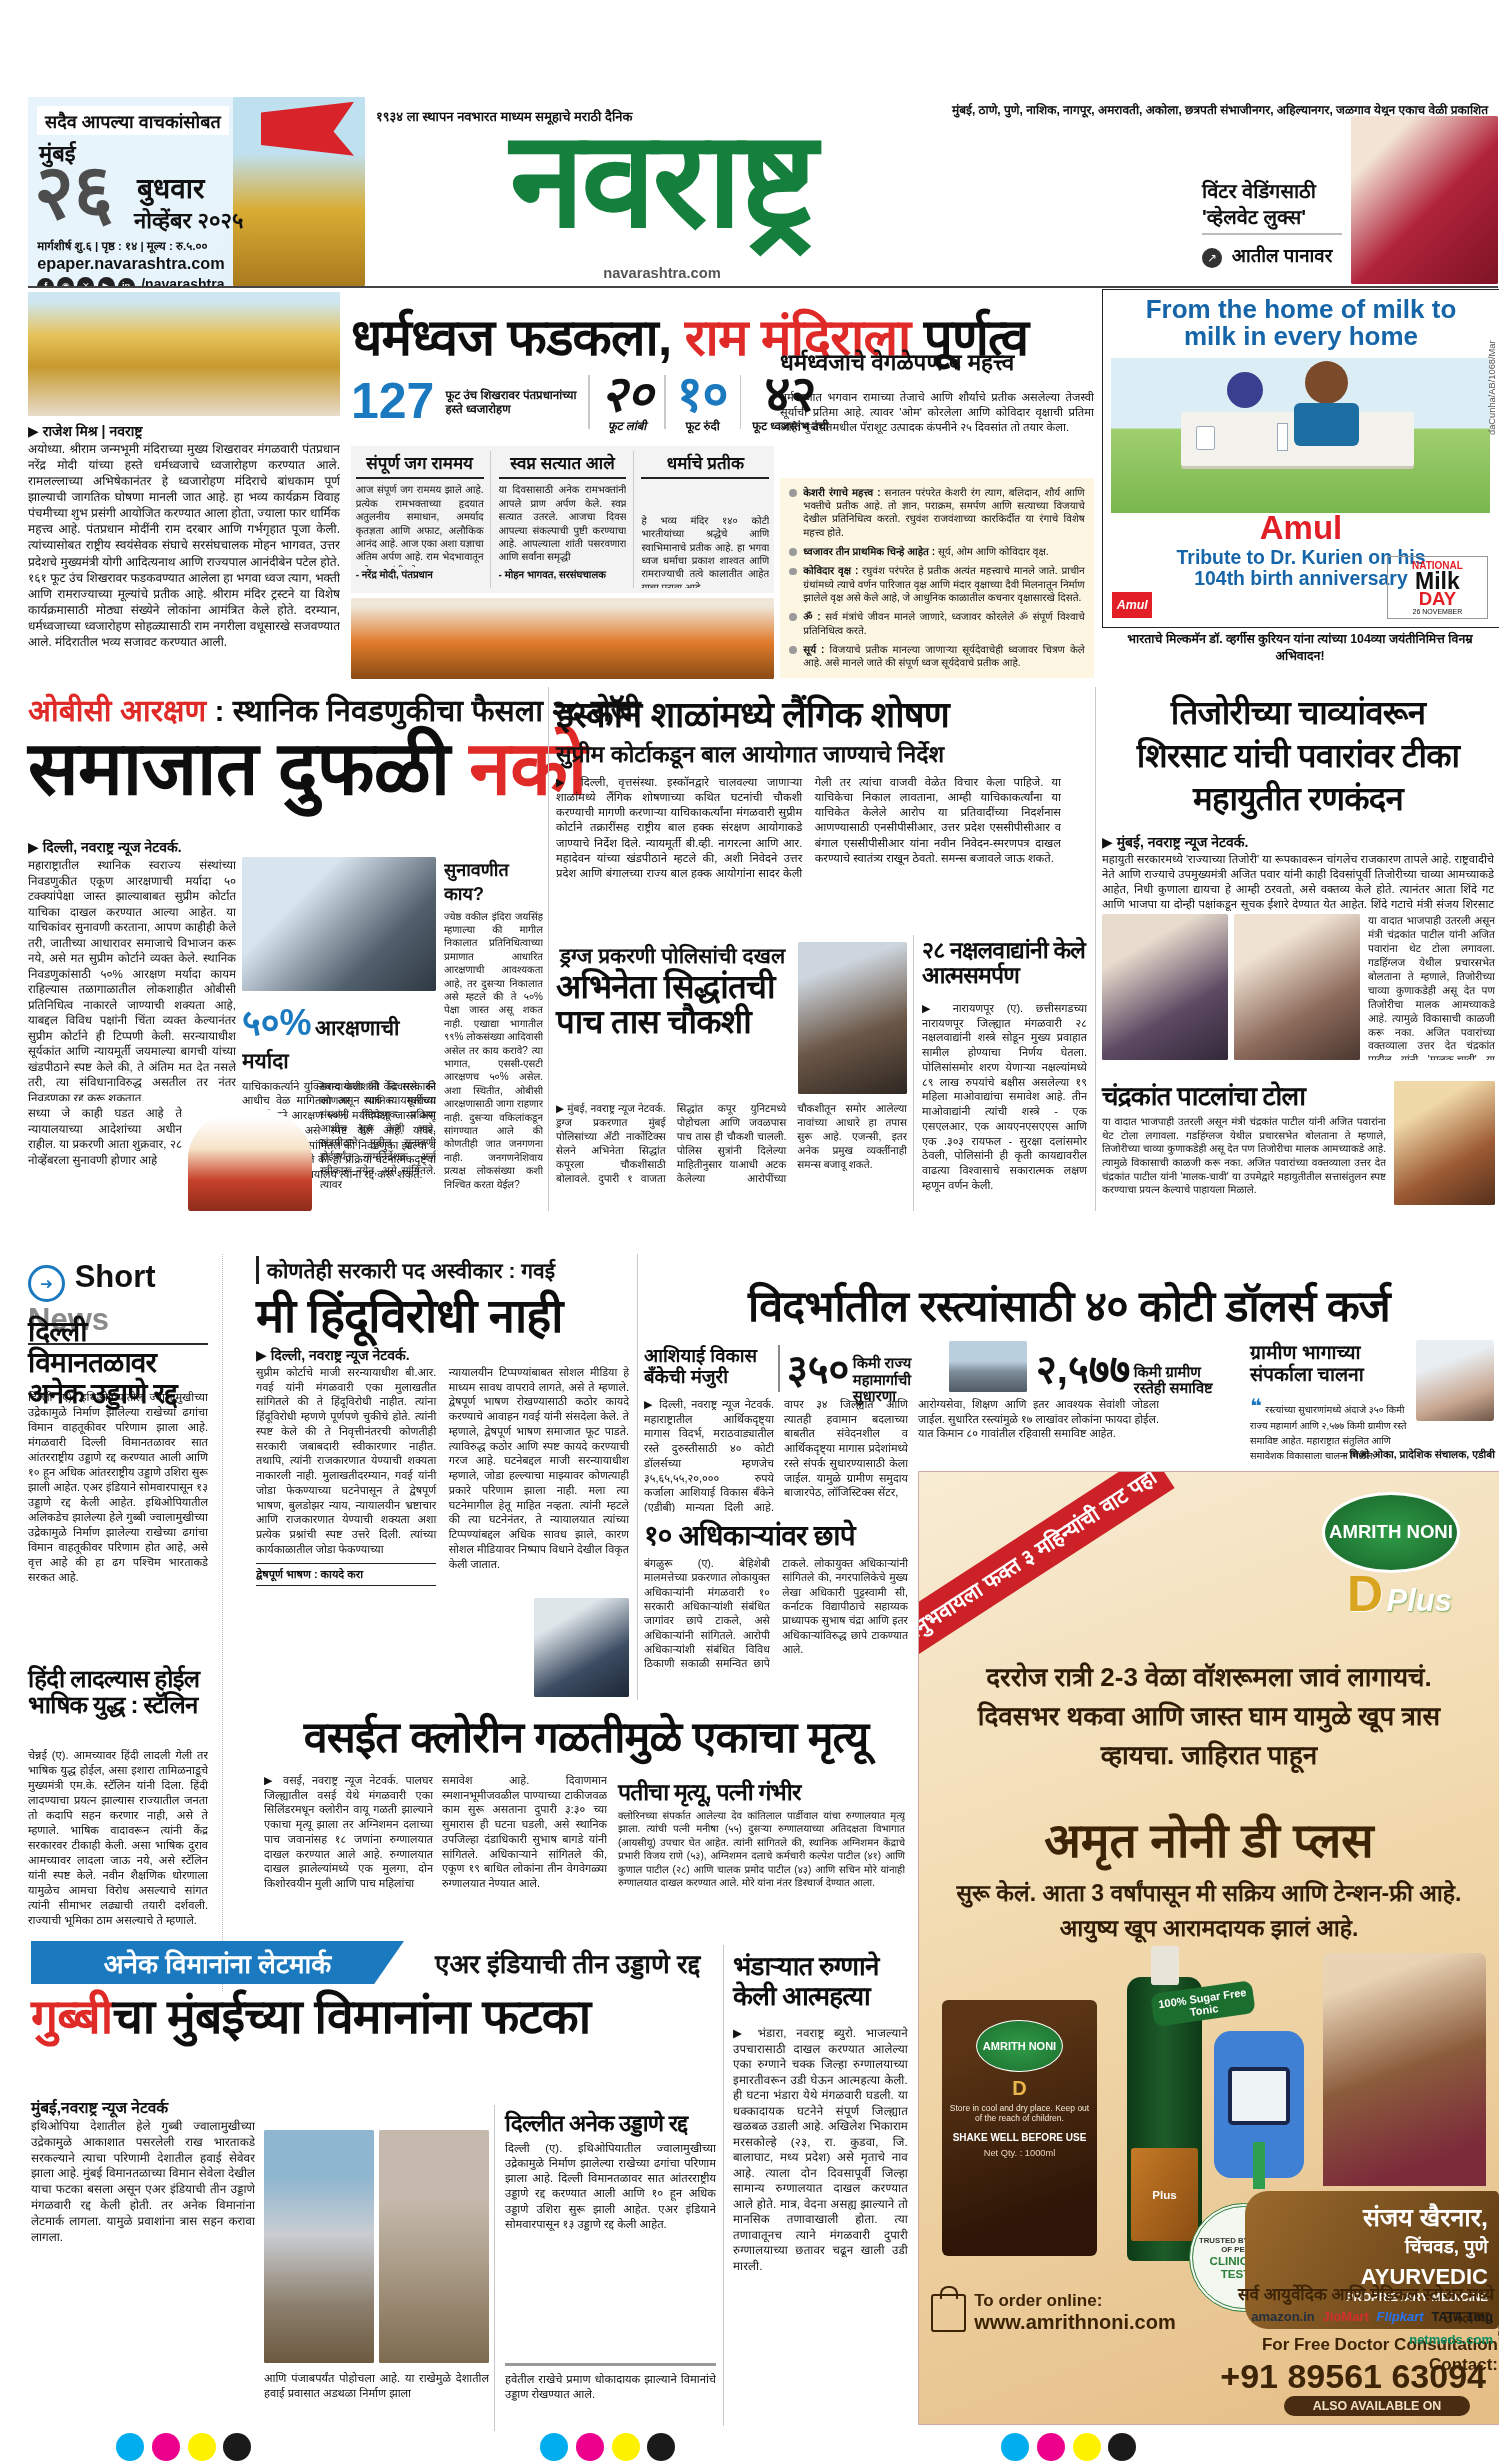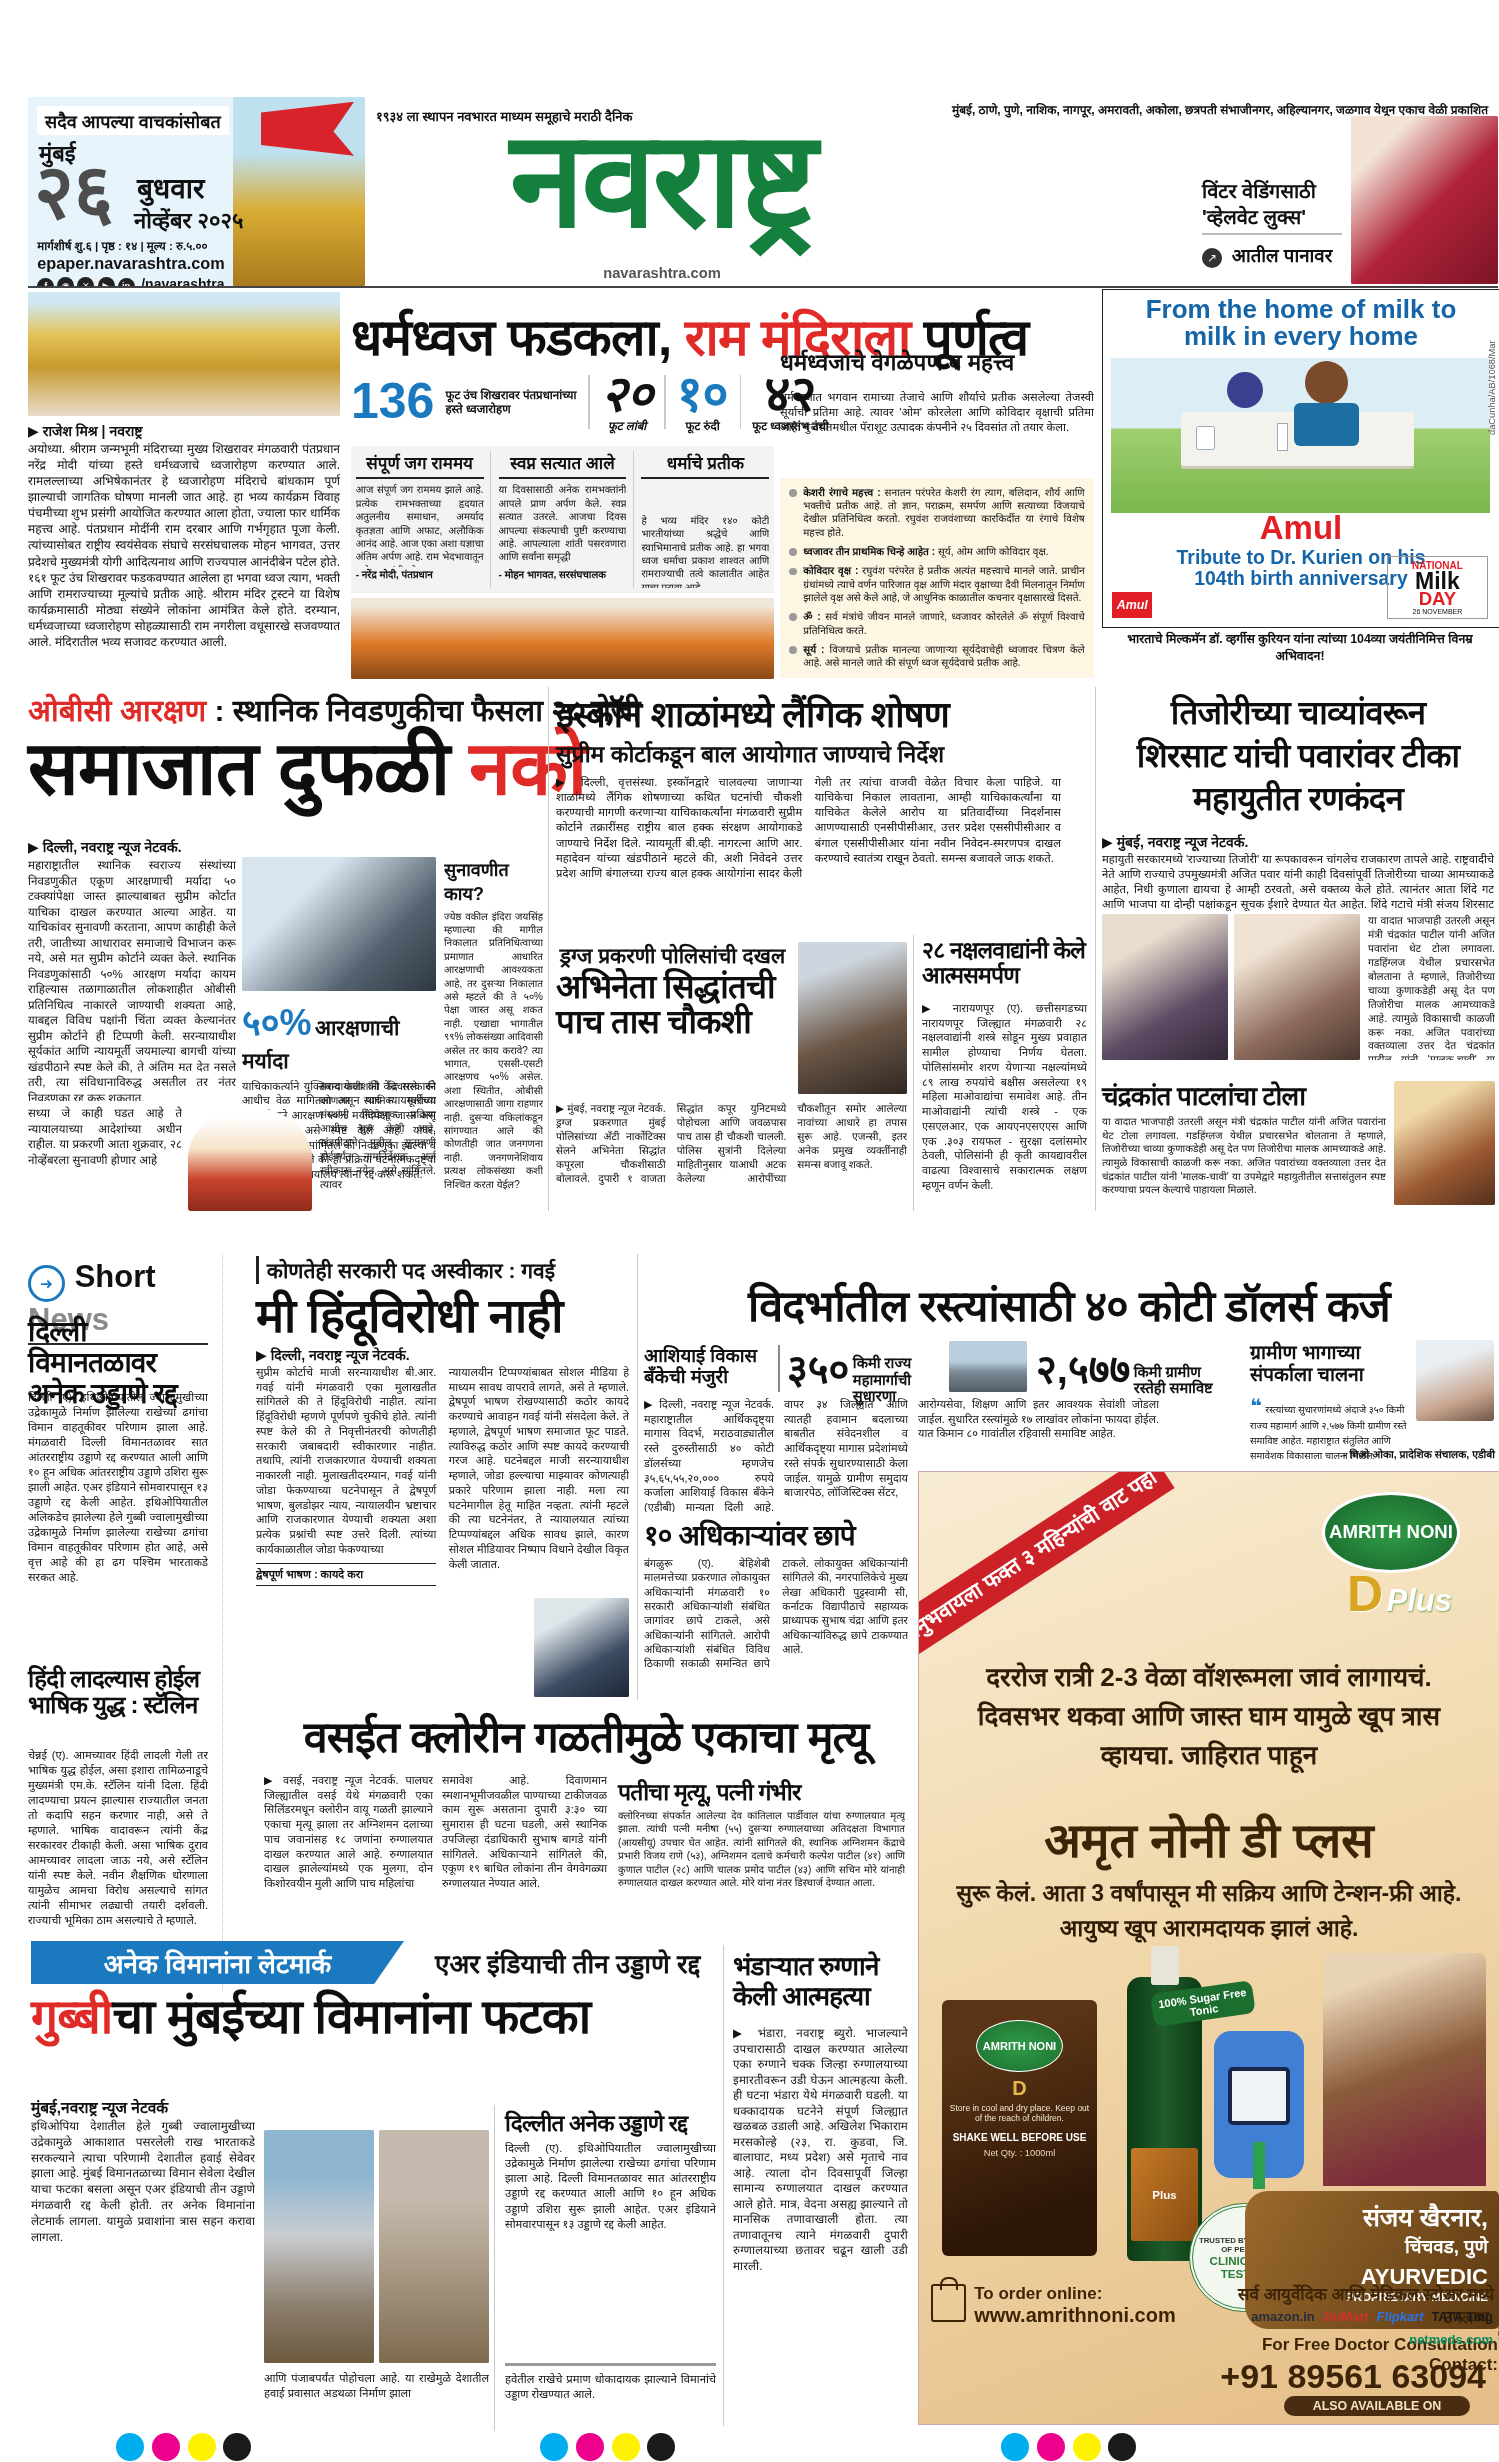--- a/index.html
+++ b/index.html
@@ -68,21 +68,21 @@
 
   <div class="photo" style="left:28px;top:292px;width:312px;height:124px;background:linear-gradient(180deg,#cfe7f2 8%,#e5c25a 35%,#c79a2e 60%,#e8dccb);"></div>
   <div class="abs byl" style="left:28px;top:421px;">▶ राजेश मिश्र | नवराष्ट्र</div>
   <div class="abs bd" style="left:28px;top:441px;width:312px;height:233px;font-size:12px;">अयोध्या. श्रीराम जन्मभूमी मंदिराच्या मुख्य शिखरावर मंगळवारी पंतप्रधान नरेंद्र मोदी यांच्या हस्ते धर्मध्वजाचे ध्वजारोहण करण्यात आले. रामलल्लाच्या अभिषेकानंतर हे ध्वजारोहण मंदिराचे बांधकाम पूर्ण झाल्याची जागतिक घोषणा मानली जात आहे. हा भव्य कार्यक्रम विवाह पंचमीच्या शुभ प्रसंगी आयोजित करण्यात आला होता, ज्याला फार धार्मिक महत्त्व आहे. पंतप्रधान मोदींनी राम दरबार आणि गर्भगृहात पूजा केली. त्यांच्यासोबत राष्ट्रीय स्वयंसेवक संघाचे सरसंघचालक मोहन भागवत, उत्तर प्रदेशचे मुख्यमंत्री योगी आदित्यनाथ आणि राज्यपाल आनंदीबेन पटेल होते. १६१ फूट उंच शिखरावर फडकवण्यात आलेला हा भगवा ध्वज त्याग, भक्ती आणि रामराज्याच्या मूल्यांचे प्रतीक आहे. श्रीराम मंदिर ट्रस्टने या विशेष कार्यक्रमासाठी मोठ्या संख्येने लोकांना आमंत्रित केले होते. दरम्यान, धर्मध्वजाच्या ध्वजारोहण सोहळ्यासाठी राम नगरीला वधूसारखे सजवण्यात आले. मंदिरातील भव्य सजावट करण्यात आली.</div>
 
   <div class="abs hdline" style="left:351px;top:300px;width:1141px;font-size:51px;white-space:nowrap;">
     <span>धर्मध्वज फडकला, </span><span class="red">राम मंदिराला</span><span> पूर्णत्व</span>
   </div>
 
   <div class="abs" style="left:351px;top:366px;width:722px;height:71px;display:flex;align-items:center;gap:11px;">
-    <span class="statnum blue" style="font-size:50px;">136</span>
+    <span class="statnum blue" style="font-size:50px;">127</span>
     <span class="statlbl" style="width:132px;">फूट उंच शिखरावर पंतप्रधानांच्या हस्ते ध्वजारोहण</span>
     <span class="vline" style="position:static;height:54px;width:1.6px;"></span>
     <span style="display:flex;flex-direction:column;align-items:center;font-style:italic;">
       <span class="statnum" style="font-size:50px;">२०</span>
       <span class="statlbl">फूट लांबी</span>
     </span>
     <span class="vline" style="position:static;height:54px;width:1.6px;"></span>
     <span style="display:flex;flex-direction:column;align-items:center;">
       <span class="statnum blue" style="font-size:50px;">१०</span>
       <span class="statlbl">फूट रुंदी</span>
@@ -336,21 +336,21 @@
       <div class="b" style="font-size:25px;">संजय खैरनार,</div>
       <div class="b" style="font-size:18.6px;">चिंचवड, पुणे</div>
       <div class="b" style="font-size:22px;margin-top:6.2px;">AYURVEDIC</div>
       <div class="b" style="font-size:11.6px;">PROPRIETARY MEDICINE</div>
     </div>
     <div class="abs b" style="left:279px;top:863px;width:300px;color:#3d2407;font-size:17px;text-align:right;">For Free Doctor Consultation Contact:</div>
     <div class="abs b" style="left:256px;top:885px;width:311px;color:#3d2407;font-size:34px;text-align:right;">+91 89561 63094</div>
     <div class="abs b ctr" style="left:365px;top:924px;width:186px;background:#4a2c12;color:#f4e3c2;font-size:12.4px;border-radius:11px;padding:3.1px 0;">ALSO AVAILABLE ON</div>
     <div class="abs" style="right:3.1px;top:823px;font-size:9.3px;color:#5d3a12;transform:rotate(-90deg);transform-origin:right top;">*T&amp;c apply</div>
 
-    <div class="abs" style="left:12.4px;top:812px;width:295px;height:57px;display:flex;align-items:flex-start;gap:7.8px;">
+    <div class="abs" style="left:12.4px;top:812px;width:295px;height:57px;display:flex;align-items:center;gap:7.8px;">
       <span style="width:31px;height:34px;border:2.3px solid #3d2407;border-radius:3.1px;display:inline-block;position:relative;">
           <span style="position:absolute;left:6.2px;top:-9.3px;width:14px;height:11px;border:2.3px solid #3d2407;border-bottom:none;border-radius:7.8px 7.8px 0 0;"></span>
         </span>
       <span>
         <span class="b" style="font-size:17px;color:#3d2407;display:block;">To order online:</span>
         <span class="b" style="font-size:20px;color:#3d2407;">www.amrithnoni.com</span>
       </span>
     </div>
     <div class="abs b" style="left:311px;top:810px;width:264px;font-size:17px;color:#3d2407;text-align:right;">सर्व आयुर्वेदिक आणि मेडिकल स्टोअर मध्ये उपलब्ध.</div>
     <div class="abs" style="left:295px;top:837px;width:279px;display:flex;gap:7.8px;justify-content:flex-end;flex-wrap:wrap;">

